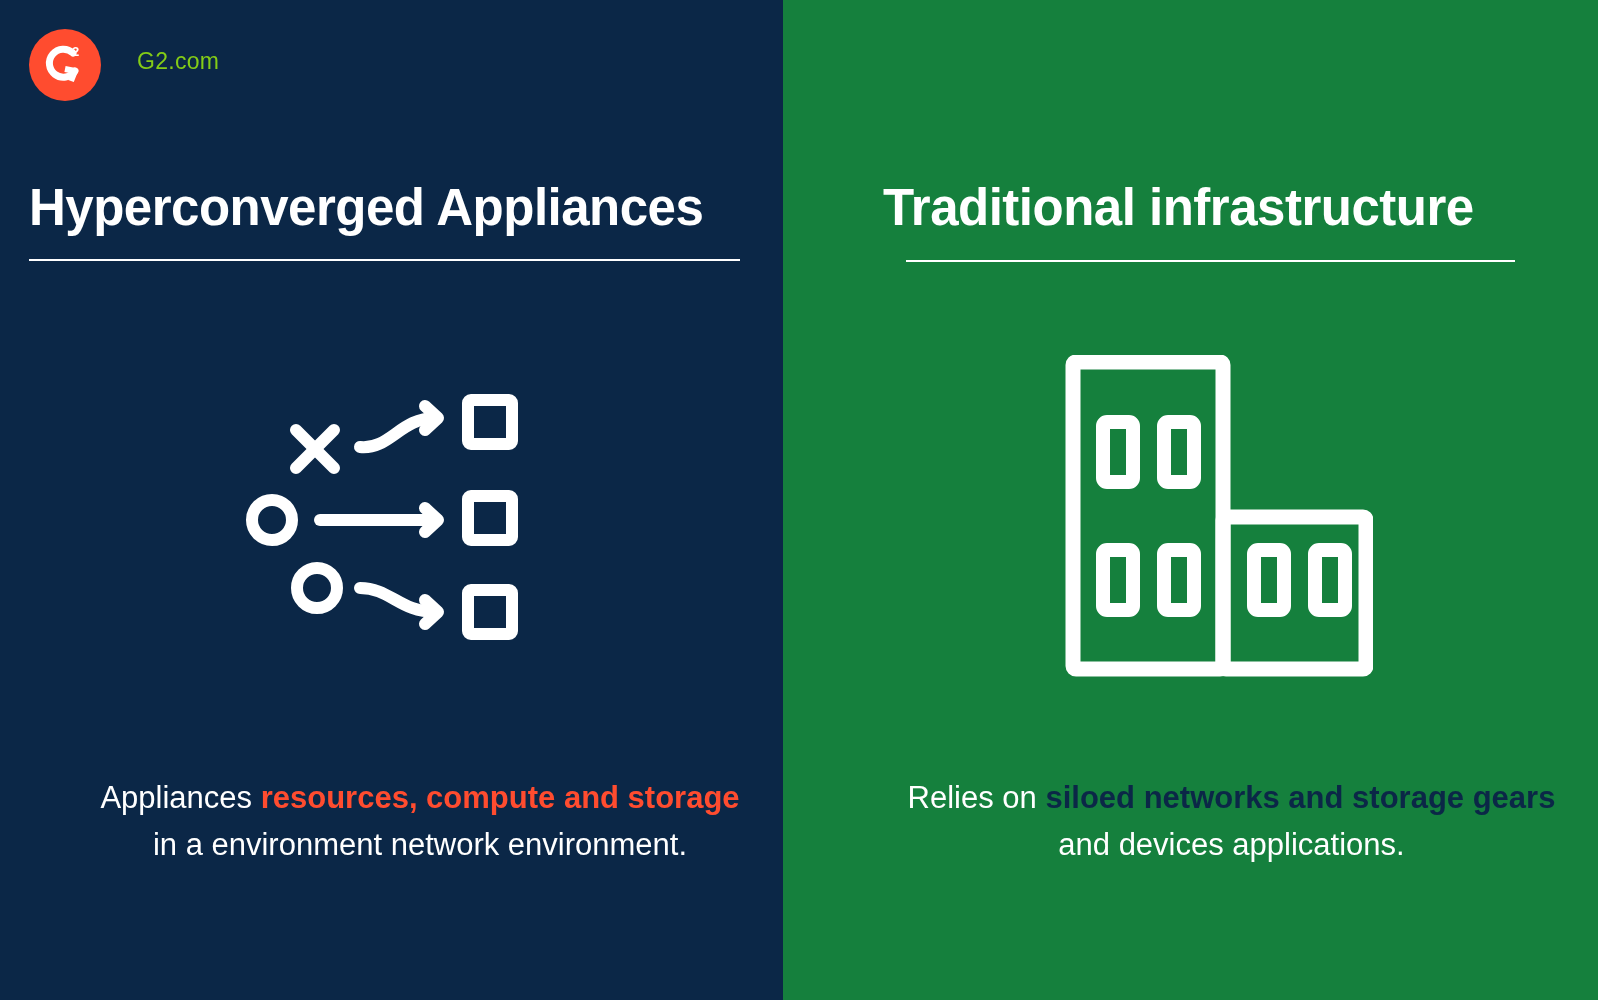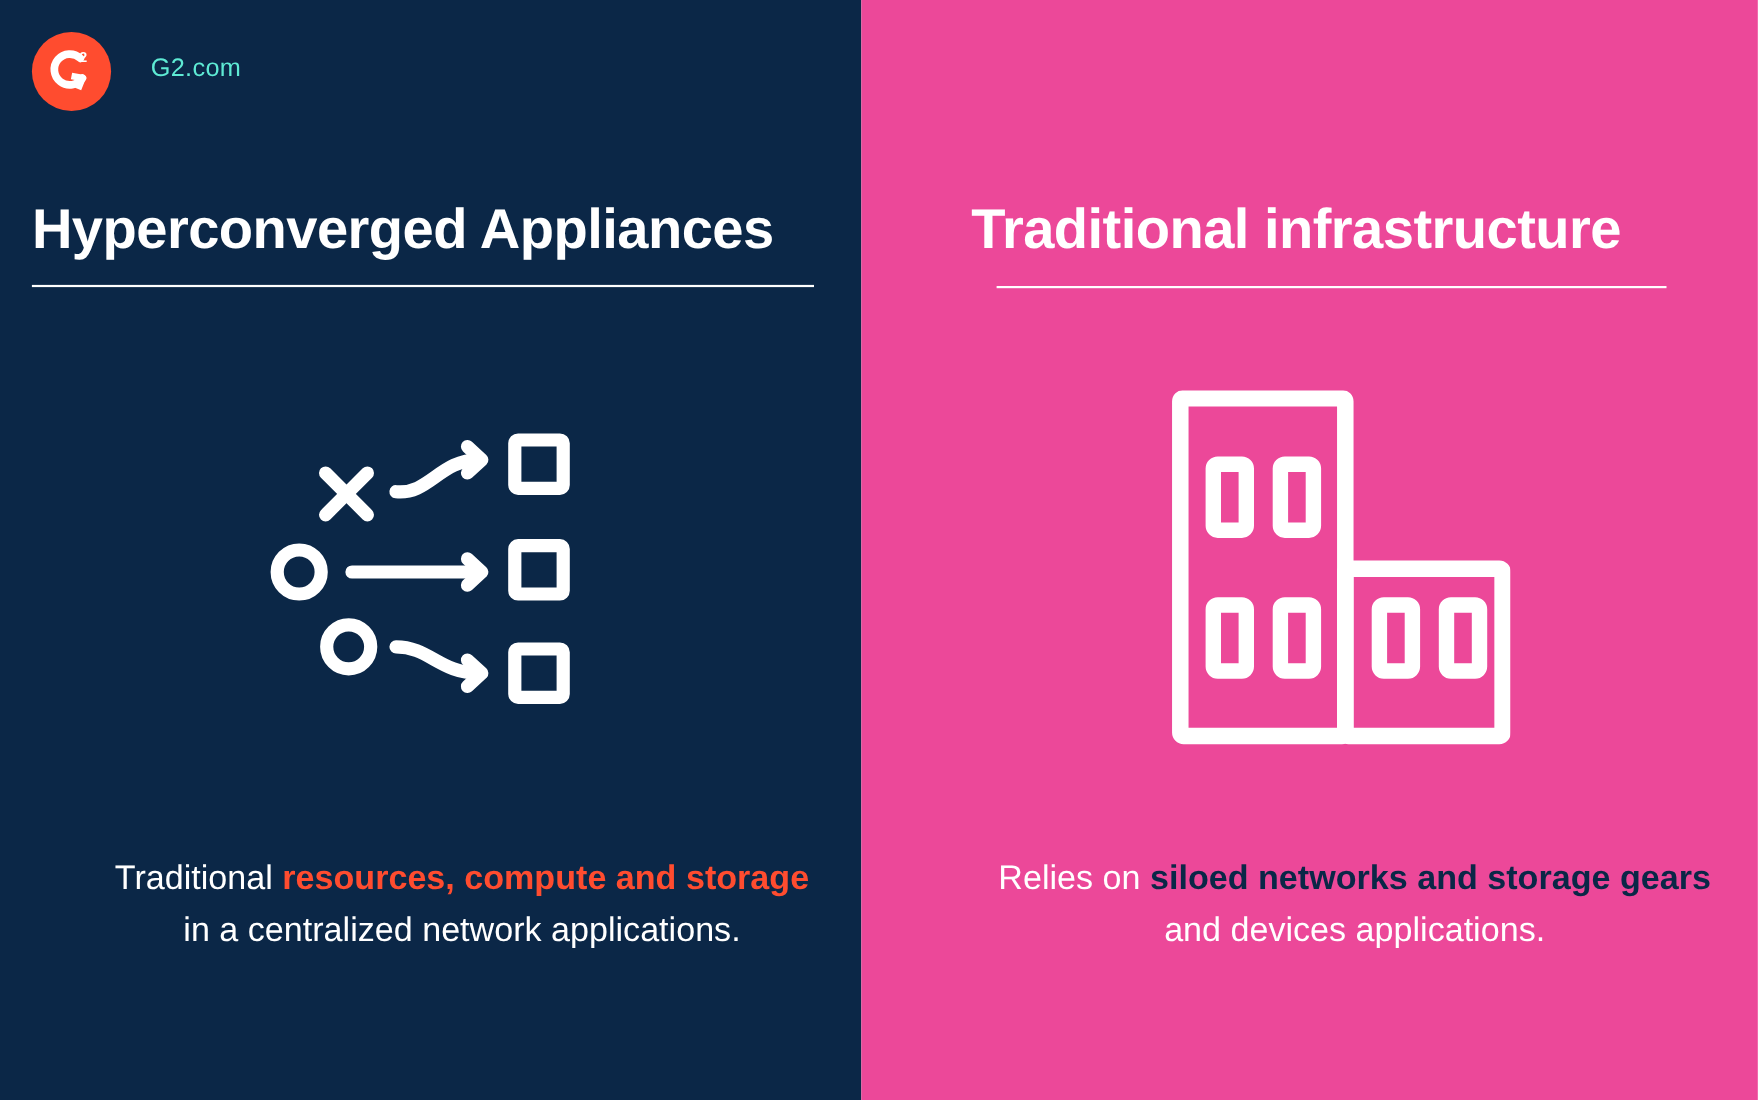--- a/index.html
+++ b/index.html
@@ -1,23 +1,23 @@
 <!DOCTYPE html>
 <html><head>
 <meta charset="utf-8">
 <style>
   html,body{margin:0;padding:0;}
   body{width:1600px;height:1000px;overflow:hidden;font-family:"Liberation Sans",sans-serif;}
   .wrap{position:relative;width:1600px;height:1000px;display:flex;}
   .panel{position:relative;height:1000px;}
   .left{width:783px;background:#0b2747;}
-  .right{width:815px;background:#ec4899;}
+  .right{width:815px;background:#15803d;}
   .logo{position:absolute;left:29px;top:29px;width:72px;height:72px;border-radius:50%;background:#ff4c2f;}
   .logo svg{position:absolute;left:0;top:0;}
-  .site{position:absolute;left:137px;top:48px;color:#5eead4;font-size:23px;letter-spacing:0.3px;}
+  .site{position:absolute;left:137px;top:48px;color:#84cc16;font-size:23px;letter-spacing:0.3px;}
   .title{position:absolute;top:178px;color:#fff;font-weight:bold;font-size:51px;letter-spacing:-0.5px;white-space:nowrap;}
   .left .title{left:29px;width:711px;}
   .right .title{left:100px;width:650px;}
   .rule{position:absolute;height:2px;background:#fff;}
   .left .rule{left:29px;top:259px;width:711px;}
   .right .rule{left:123px;top:260px;width:609px;}
   .icon{position:absolute;}
   .desc{position:absolute;color:#fff;font-size:31px;text-align:center;line-height:44px;white-space:nowrap;}
   .left .desc{left:0;width:840px;top:776px;}
   .right .desc{left:0;width:817px;top:776px;margin-left:40px;}
@@ -63,23 +63,23 @@
         <polyline points="185,210 198,222 185,234"></polyline>
 
         <rect x="228" y="10" width="44" height="44" rx="3"></rect>
         <rect x="228" y="106" width="44" height="44" rx="3"></rect>
         <rect x="228" y="200" width="44" height="44" rx="3"></rect>
       </g>
     </svg>
 
     <div class="desc">
       <span class="l1">
-        <span>Traditional </span><span class="hl-orange">resources, compute and storage</span>
+        <span>Appliances </span><span class="hl-orange">resources, compute and storage</span>
       </span>
-      <span class="l3">in a centralized network applications.</span>
+      <span class="l3">in a environment network environment.</span>
     </div>
   </div>
 
   <div class="panel right">
     <div class="title">Traditional infrastructure</div>
     <div class="rule"></div>
 
     <svg class="icon" style="left:250px;top:355px;" width="340" height="330" viewBox="0 0 340 330">
       <g fill="none" stroke="#fff" stroke-width="15" stroke-linejoin="round">
 

